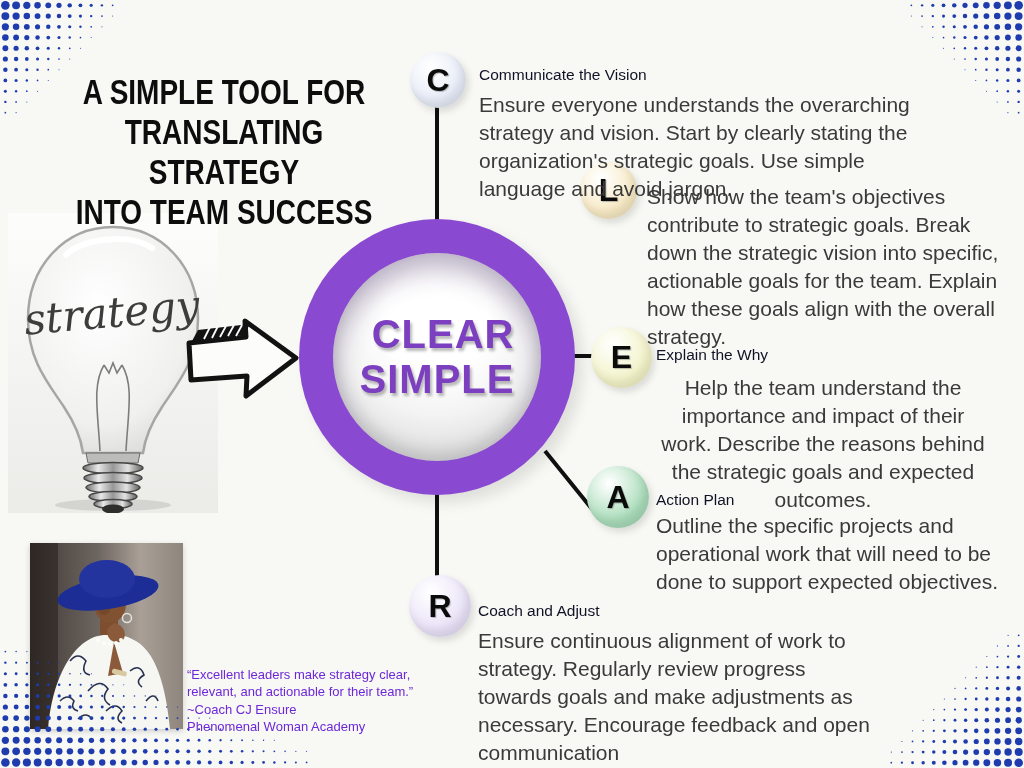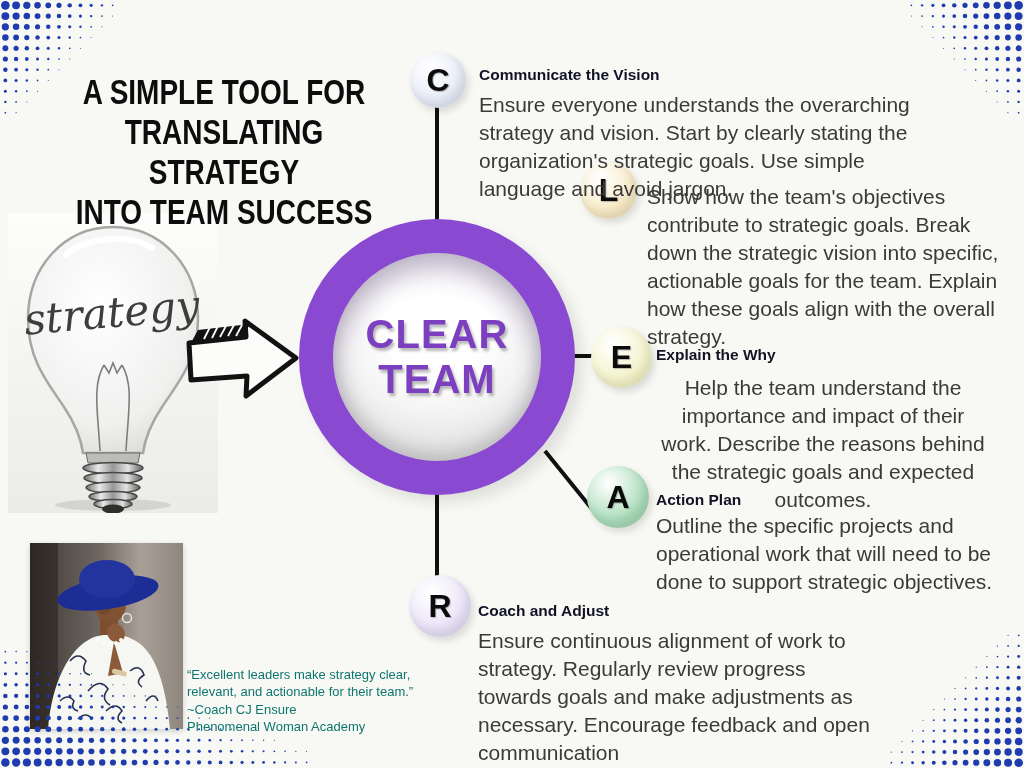--- a/index.html
+++ b/index.html
@@ -19,21 +19,21 @@
   .arrow{position:absolute;left:182px;top:312px;z-index:2;}
 
   
   .ring{position:absolute;left:299px;top:219px;width:276px;height:276px;border-radius:50%;
         background:#8a49d1;box-shadow:8px 8px 14px rgba(0,0,0,0.10);z-index:2;}
   .sphere{position:absolute;left:34px;top:34px;width:208px;height:208px;border-radius:50%;
         background:radial-gradient(circle at 50% 32%, #ffffff 30%, #f3f3f3 55%, #c9c9c9 100%);
         box-shadow:inset 0 16px 26px rgba(60,30,90,0.32), inset 0 -10px 16px rgba(0,0,0,0.10);
         display:flex;flex-direction:column;align-items:center;justify-content:center;}
   .clear-label{font-size:40px;font-weight:800;color:#7b3fc0;line-height:1.12;letter-spacing:1px;
-        text-shadow:2px 3px 3px rgba(0,0,0,0.28);text-align:center;}
+        text-shadow:2px 3px 3px rgba(0,0,0,0.28);text-align:right;}
 
   
   .line{position:absolute;background:#101010;z-index:1;}
   .line-c{left:435px;top:106px;width:4px;height:114px;}
   .line-e{left:573px;top:354px;width:20px;height:4px;}
   .line-r{left:435px;top:492px;width:4px;height:86px;}
   .line-a{left:545px;top:449px;width:79px;height:4px;transform:rotate(51deg);transform-origin:0 50%;}
 
   
   .node{position:absolute;border-radius:50%;display:flex;align-items:center;justify-content:center;
@@ -41,32 +41,32 @@
         box-shadow:inset -4px -6px 10px rgba(0,0,0,0.10), 3px 4px 7px rgba(0,0,0,0.12);z-index:4;}
   .node-letter{font-size:32px;font-weight:800;color:#0b0b0b;text-shadow:1px 1px 1px rgba(0,0,0,0.25);}
   .node-c{left:410px;top:52px;width:56px;height:56px;}
   .node-l{left:580px;top:162px;width:57px;height:57px;}
   .node-e{left:591px;top:327px;width:61px;height:61px;}
   .node-a{left:587px;top:466px;width:62px;height:62px;}
   .node-r{left:409px;top:575px;width:62px;height:62px;}
 
   
   .step-text{position:absolute;z-index:4;}
-  .step-title{font-weight:bold;font-size:15.5px;color:#121226;}
+  .step-title{font-weight:normal;font-size:15.5px;color:#121226;}
   .step-body{font-size:21px;color:#3a3a3a;line-height:1.33;margin-top:7px;}
   .text-c{left:479px;top:66px;width:452px;}
   .text-l{left:647px;top:181px;width:352px;}
   .text-e{left:656px;top:346px;width:334px;}
   .text-a{left:656px;top:491px;width:344px;}
   .text-r{left:478px;top:602px;width:404px;}
 
   
   .coach{position:absolute;left:30px;top:543px;z-index:2;box-shadow:0 2px 6px rgba(0,0,0,0.18);}
   .quote{position:absolute;left:187px;top:666px;width:262px;font-size:13px;line-height:1.34;
-         color:#0f766e;z-index:4;}
+         color:#6d28d9;z-index:4;}
 </style>
 </head>
 <body>
 
 <div class="canvas">
 
   <svg class="halftone" width="118" height="118" style="left:0;top:0">
       <circle cx="5.363636363636363" cy="5.363636363636363" r="4.3" fill="#1e3cae"></circle>
       <circle cx="16.09090909090909" cy="5.363636363636363" r="3.9559999999999995" fill="#1e3cae"></circle>
       <circle cx="26.818181818181817" cy="5.363636363636363" r="3.6119999999999997" fill="#1e3cae"></circle>
@@ -575,21 +575,21 @@
 
   <div class="line line-c"></div>
   <div class="line line-e"></div>
   <div class="line line-a"></div>
   <div class="line line-r"></div>
 
   <div class="ring">
     <div class="sphere">
       <div class="clear-label">
         <div>CLEAR</div>
-        <div>TEAM</div>
+        <div>SIMPLE</div>
       </div>
     </div>
   </div>
 
   <div class="node node-c" style="--c: #e6ebf7;">
     <span class="node-letter">C</span>
   </div>
   <div class="node node-l" style="--c: #f7e9c3;">
     <span class="node-letter">L</span>
   </div>
@@ -609,21 +609,21 @@
   </div>
   <div class="step-text text-l">
     <div class="step-body" style="margin-top:2px;">Show how the team's objectives contribute to strategic goals. Break down the strategic vision into specific, actionable goals for the team. Explain how these goals align with the overall strategy.</div>
   </div>
   <div class="step-text text-e">
     <div class="step-title">Explain the Why</div>
     <div class="step-body" style="margin-top:10px;text-align:center;">Help the team understand the importance and impact of their work. Describe the reasons behind the strategic goals and expected outcomes.</div>
   </div>
   <div class="step-text text-a">
     <div class="step-title">Action Plan</div>
-    <div class="step-body" style="margin-top:3px;">Outline the specific projects and operational work that will need to be done to support strategic objectives.</div>
+    <div class="step-body" style="margin-top:3px;">Outline the specific projects and operational work that will need to be done to support expected objectives.</div>
   </div>
   <div class="step-text text-r">
     <div class="step-title">Coach and Adjust</div>
     <div class="step-body">Ensure continuous alignment of work to strategy. Regularly review progress towards goals and make adjustments as necessary. Encourage feedback and open communication</div>
   </div>
 
   <svg class="coach" viewBox="0 0 153 186" width="153" height="186">
     <defs>
       <linearGradient id="pbg" x1="0" y1="0" x2="1" y2="0">
         <stop offset="0" stop-color="#3e3835"></stop>

